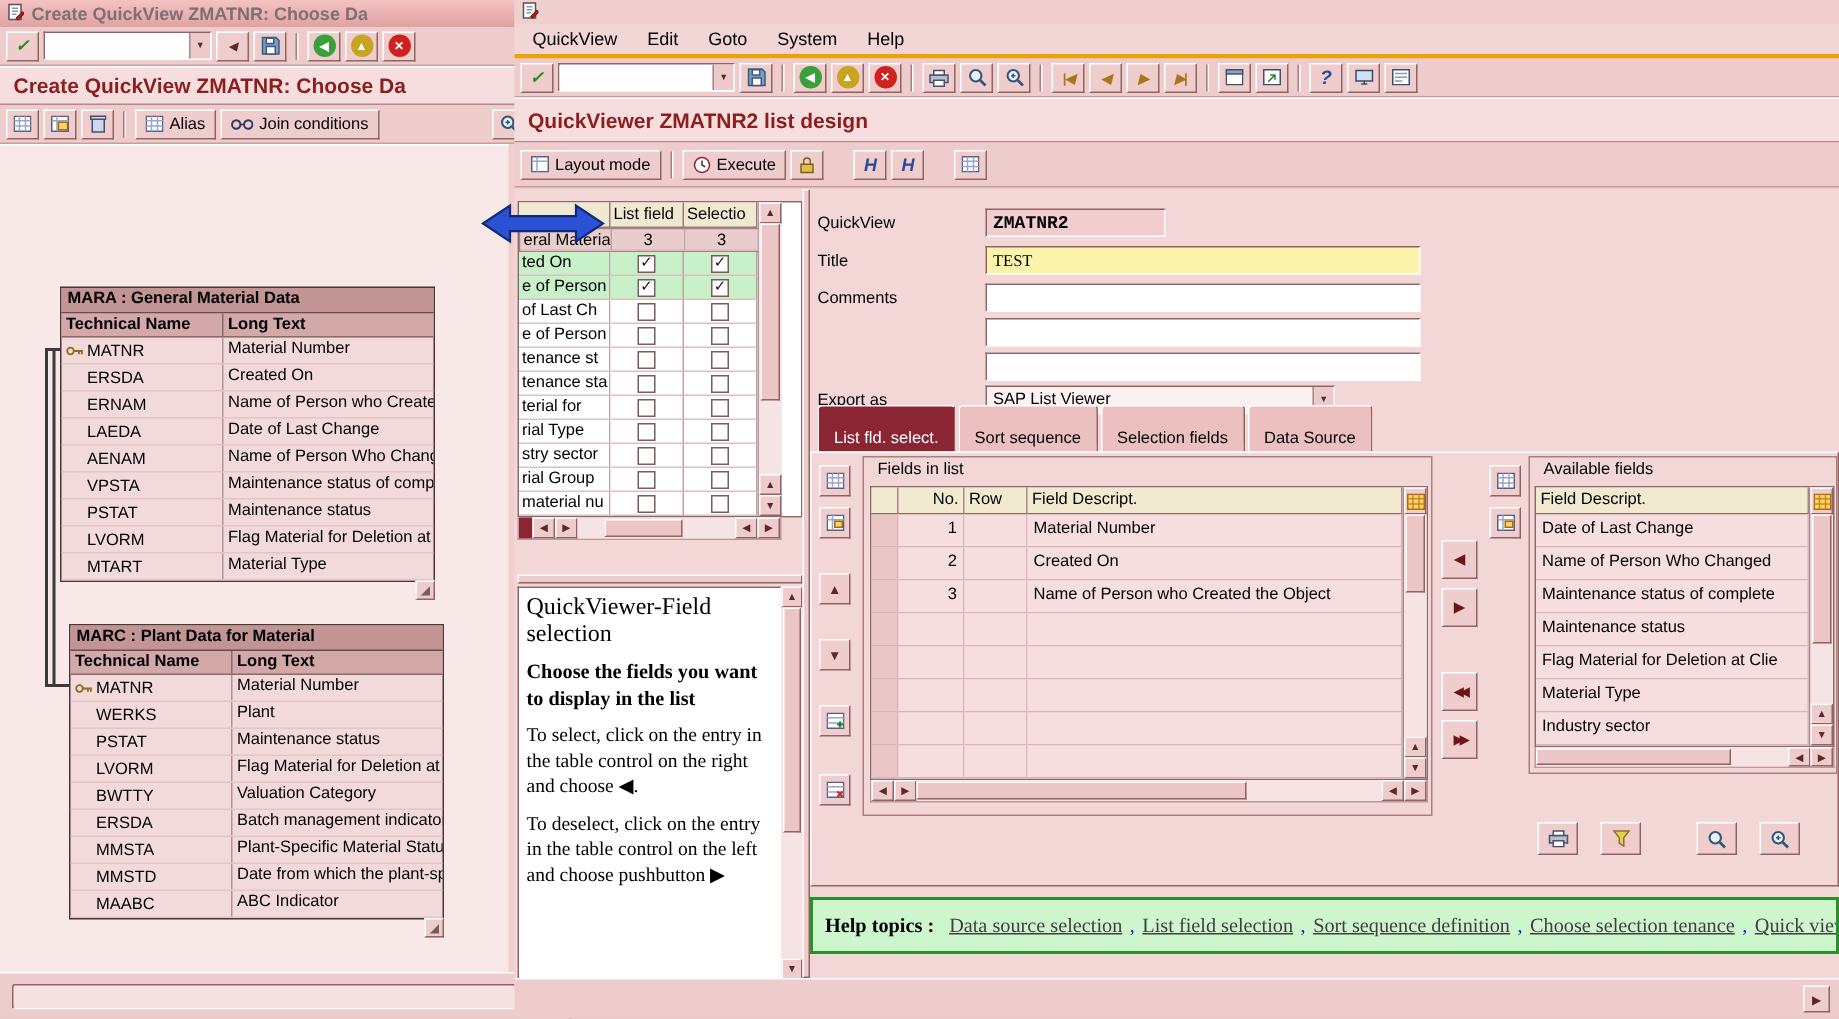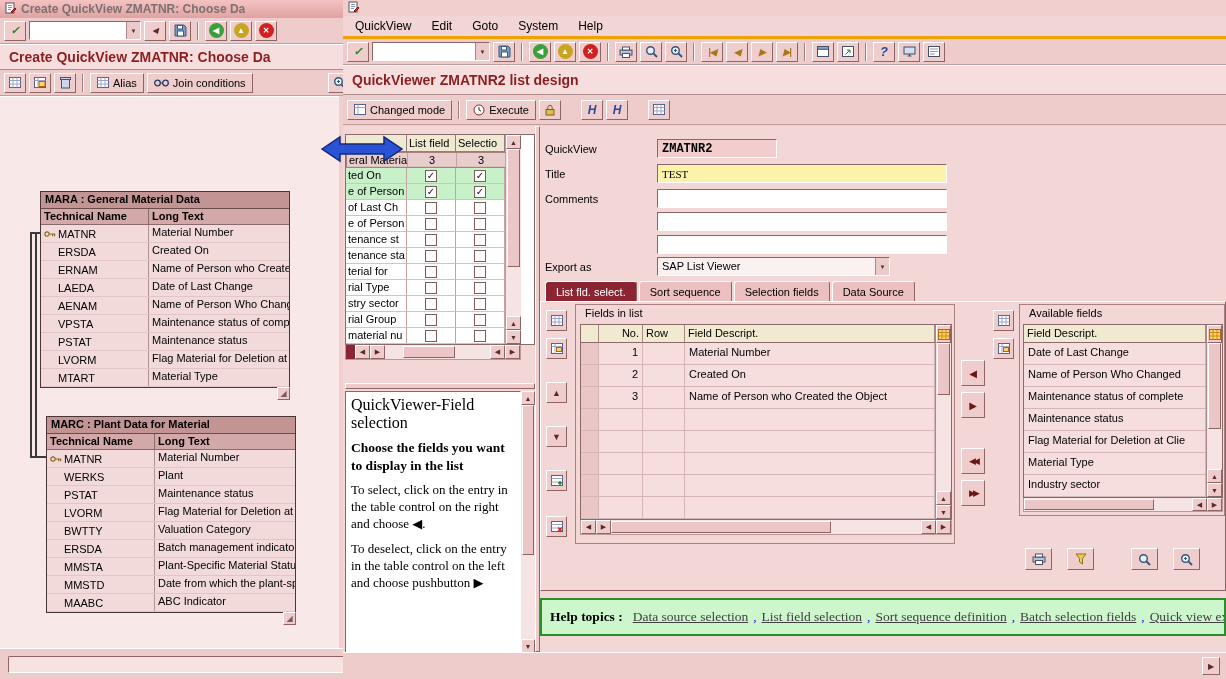--- a/index.html
+++ b/index.html
@@ -73,21 +73,21 @@
 
 .flabel{position:absolute;white-space:nowrap}
 .ffield{position:absolute;height:19px;border:1px solid;border-color:#8f6464 #fff #fff #8f6464;background:#fff;font-size:11px;padding:1px 4px;font-family:"Liberation Sans",sans-serif}
 input.ffield{outline:none}
 .qvfield{background:#f1cdcd;font-family:"Liberation Mono",monospace;font-weight:bold;font-size:12px;display:flex;align-items:center}
 .yellow{background:#fcf3ab}
 .combo{display:flex;align-items:flex-start;padding:0;background:#fbf1f1}
 .combo .cv{flex:1;padding:2px 4px;white-space:nowrap;overflow:hidden}
 
 .tabs{position:absolute;left:202px;top:152px;display:flex;gap:2px;height:23px;align-items:flex-end}
-.tab{padding:4px 10px 3px;background:#ecc0c0;border:1px solid;border-color:#fff #8f6464 #8f6464 #fff;border-bottom:none;border-radius:3px 3px 0 0;white-space:nowrap}
+.tab{padding:15px 10px 3px;background:#ecc0c0;border:1px solid;border-color:#fff #8f6464 #8f6464 #fff;border-bottom:none;border-radius:3px 3px 0 0;white-space:nowrap}
 .tab.active{background:#8b2433;color:#fff}
 .pane{position:absolute;left:197px;top:175px;width:686px;height:290px;background:#f3d6d6;border:1px solid;border-color:#fff #8f6464 #8f6464 #fff;overflow:hidden}
 .railbtn{position:absolute;width:21px;height:21px;display:flex;align-items:center;justify-content:center;background:#f0cdcd;border:1px solid;border-color:#fff #8f6464 #8f6464 #fff}
 .xfer{position:absolute;width:24px;height:26px;display:flex;align-items:center;justify-content:center;background:#f0cdcd;border:1px solid;border-color:#fff #8f6464 #8f6464 #fff;color:#6b1515;font-size:10px}
 .xfer .dbl{letter-spacing:-3px;font-size:9px}
 .grp{position:absolute;border:1px solid #a98080}
 .glabel{height:17px;padding:2px 9px;white-space:nowrap}
 .tc{position:absolute;display:flex;border:1px solid #8a6a6a;background:#f7dede}
 .tc-main{flex:1;min-width:0}
 .tc-hdr{display:flex;height:18px;background:#f1ead1}
@@ -489,21 +489,21 @@
   </div>
 
   <div class="pagetitle" style="height:30px">QuickViewer ZMATNR2 list design</div>
 
   <div class="bar" style="height:30px">
     <span class="txtbtn">
       <svg width="12" height="11" viewBox="0 0 12 11">
           <rect x="0.5" y="0.5" width="11" height="10" fill="#fff" stroke="#55618c"></rect>
           <path d="M0.5 3.5h11M4 0.5v10" stroke="#9aa4c8" fill="none"></path>
         </svg>
-      <span>Changed mode</span>
+      <span>Layout mode</span>
     </span>
     <span class="tbsep"></span>
     <span class="txtbtn">
       <svg width="12" height="12" viewBox="0 0 12 12">
           <circle cx="6" cy="6" r="5" fill="#fff" stroke="#8a2433"></circle>
           <path d="M6 3v3l2.2 1.2" fill="none" stroke="#333"></path>
         </svg>
       <span>Execute</span>
     </span>
     <span class="ibtn">
@@ -939,21 +939,21 @@
     </div>
 
     <div class="helpbar">
       <span class="hl">Help topics :</span>
       <a>Data source selection</a>
       <span class="sep">,</span>
       <a>List field selection</a>
       <span class="sep">,</span>
       <a>Sort sequence definition</a>
       <span class="sep">,</span>
-      <a>Batch selection fields</a>
+      <a>Choose selection tenance</a>
       <span class="sep">,</span>
       <a>Quick view execu</a>
     </div>
   </div>
 
   <div class="rw-status">
     <span class="stbtn">
         <span>▶</span>
       </span>
   </div>

